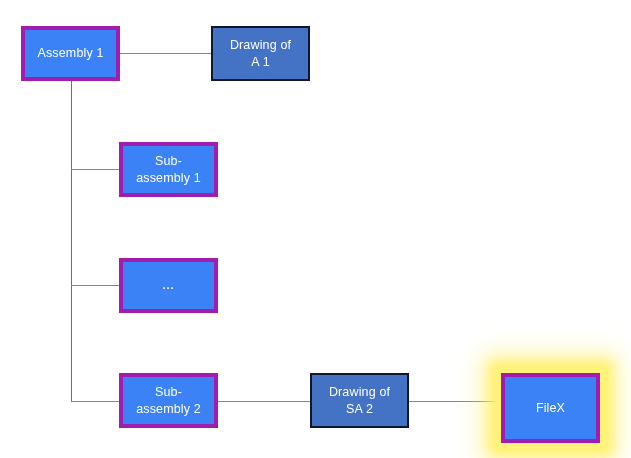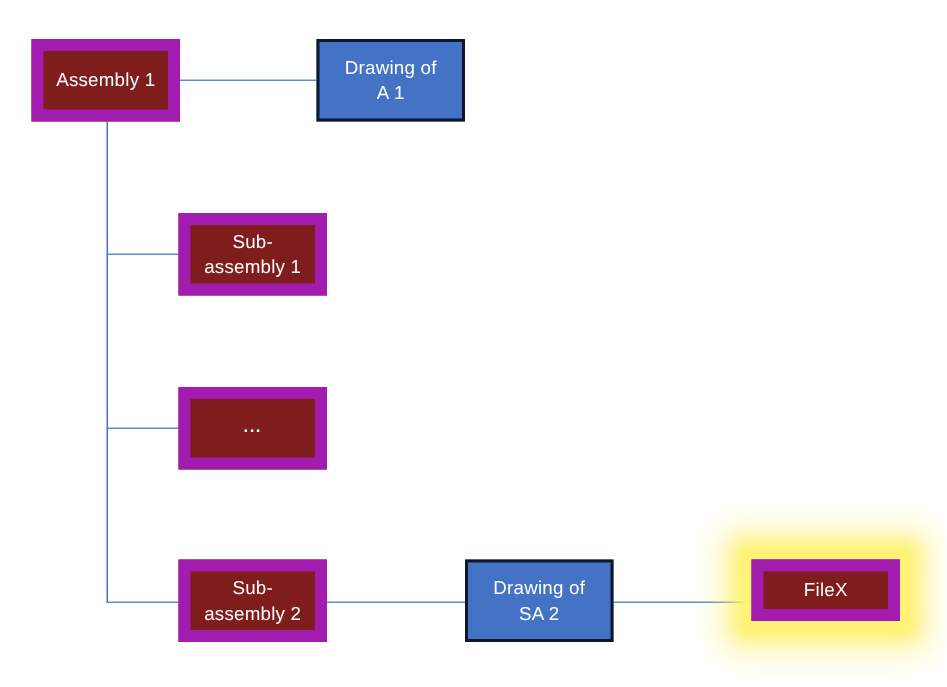--- a/index.html
+++ b/index.html
@@ -25,22 +25,22 @@
     justify-content: center;
     text-align: center;
     color: #ffffff;
     font-size: 12.5px;
     line-height: 1.32;
     letter-spacing: 0.15px;
     z-index: 3;
     -webkit-font-smoothing: antialiased;
   }
   .node-assembly {
-    background: #7f1d1d;
-    border: 8px solid #a21caf;
+    background: #3b82f6;
+    border: 4px solid #a21caf;
   }
   .node-drawing {
     background: #4472C4;
     border: 2px solid #0f172a;
   }
   .node-glow {
     z-index: 4;
     box-shadow:
       0 0 4px 5px rgba(255, 243, 120, 0.95),
       0 0 10px 11px rgba(255, 240, 100, 0.80),
@@ -96,16 +96,16 @@
       <span class="node-label ellipsis">...</span>
     </div>
     <div class="node node-assembly" style="left: 119px; top: 373px; width: 99px; height: 55px;">
       <span class="node-label">Sub-
 assembly 2</span>
     </div>
     <div class="node node-drawing" style="left: 310px; top: 373px; width: 99px; height: 55px;">
       <span class="node-label">Drawing  of
 SA 2</span>
     </div>
-    <div class="node node-assembly node-glow" style="left: 501px; top: 373px; width: 99px; height: 41px;">
+    <div class="node node-assembly node-glow" style="left: 501px; top: 373px; width: 99px; height: 70px;">
       <span class="node-label">FileX</span>
     </div>
   </div>
 
 </body></html>

